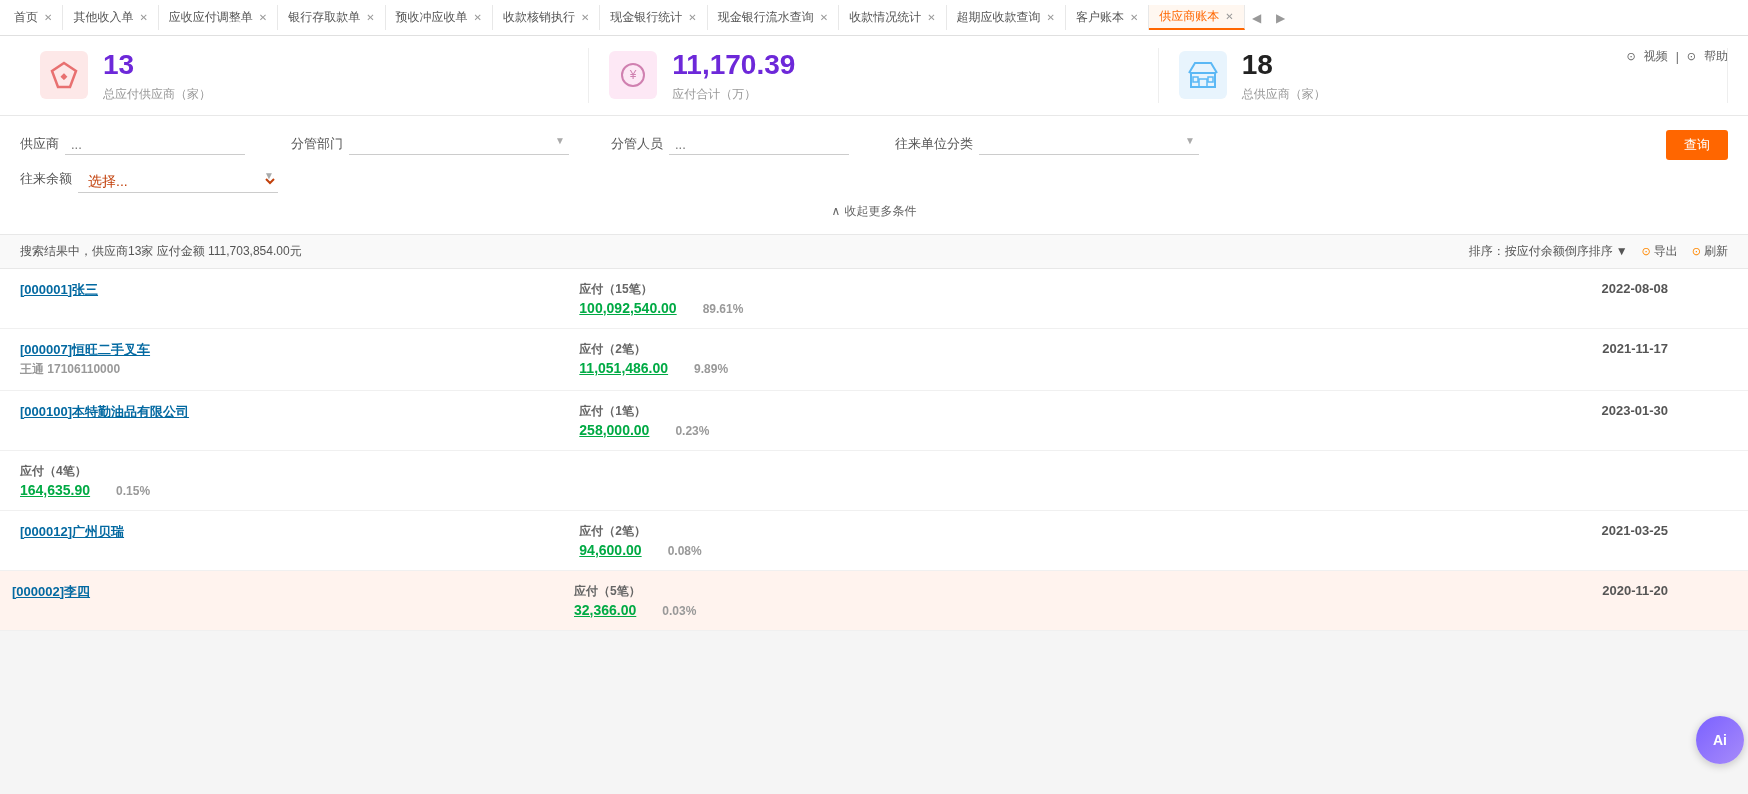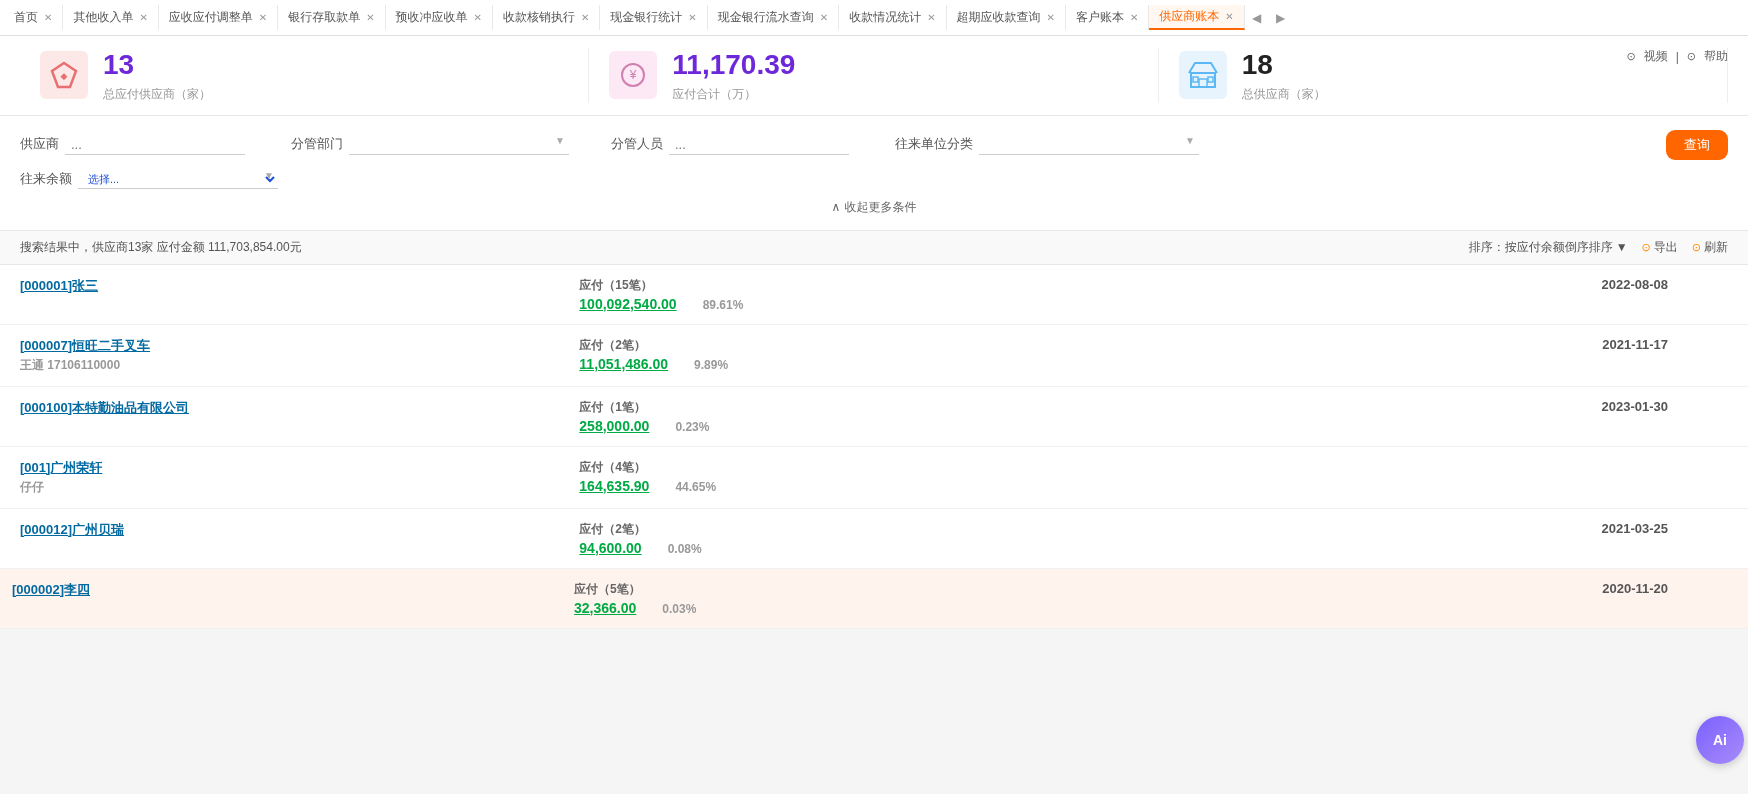--- a/index.html
+++ b/index.html
@@ -127,38 +127,38 @@
       color: #333;
       width: 180px;
       background: transparent;
     }
     .filter-input-wide { width: 220px; }
     .filter-select {
       border: none;
       border-bottom: 1px solid #ccc;
       outline: none;
       padding: 2px 6px;
-      font-size: 11px;
-      color: #1d4ed8;
+      font-size: 14px;
+      color: #c2410c;
       width: 200px;
       background: transparent;
       cursor: pointer;
     }
     .filter-dropdown-icon {
       color: #aaa;
       font-size: 10px;
       margin-left: -20px;
       pointer-events: none;
     }
     .btn-query {
       background: #ff6600;
       color: #fff;
       border: none;
       padding: 6px 18px;
-      border-radius: 9px;
+      border-radius: 3px;
       cursor: pointer;
       font-size: 13px;
       margin-left: auto;
     }
     .collapse-btn {
       display: flex;
       align-items: center;
       justify-content: center;
       color: #666;
       font-size: 12px;
@@ -504,29 +504,25 @@
           <span class="trans-amount">258,000.00</span>
           <span class="trans-percent">0.23%</span>
         </div>
       </div>
       <div class="col-lastpay">
         <div class="last-pay-date">2023-01-30</div>
       </div>
     </div>
 
     <div class="table-row">
-      <div class="col-supplier">
-        <div class="supplier-name">[001]广州荣轩</div>
-        <div class="supplier-contact">仔仔</div>
-      </div>
       <div class="col-transaction">
         <div class="trans-label">应付（4笔）</div>
         <div class="trans-row">
           <span class="trans-amount">164,635.90</span>
-          <span class="trans-percent">44.65%</span>
+          <span class="trans-percent">0.15%</span>
         </div>
       </div>
       <div class="col-lastpay">
         <div class="last-pay-date"></div>
       </div>
     </div>
 
     <div class="table-row">
       <div class="col-supplier">
         <div class="supplier-name">[000012]广州贝瑞</div>

